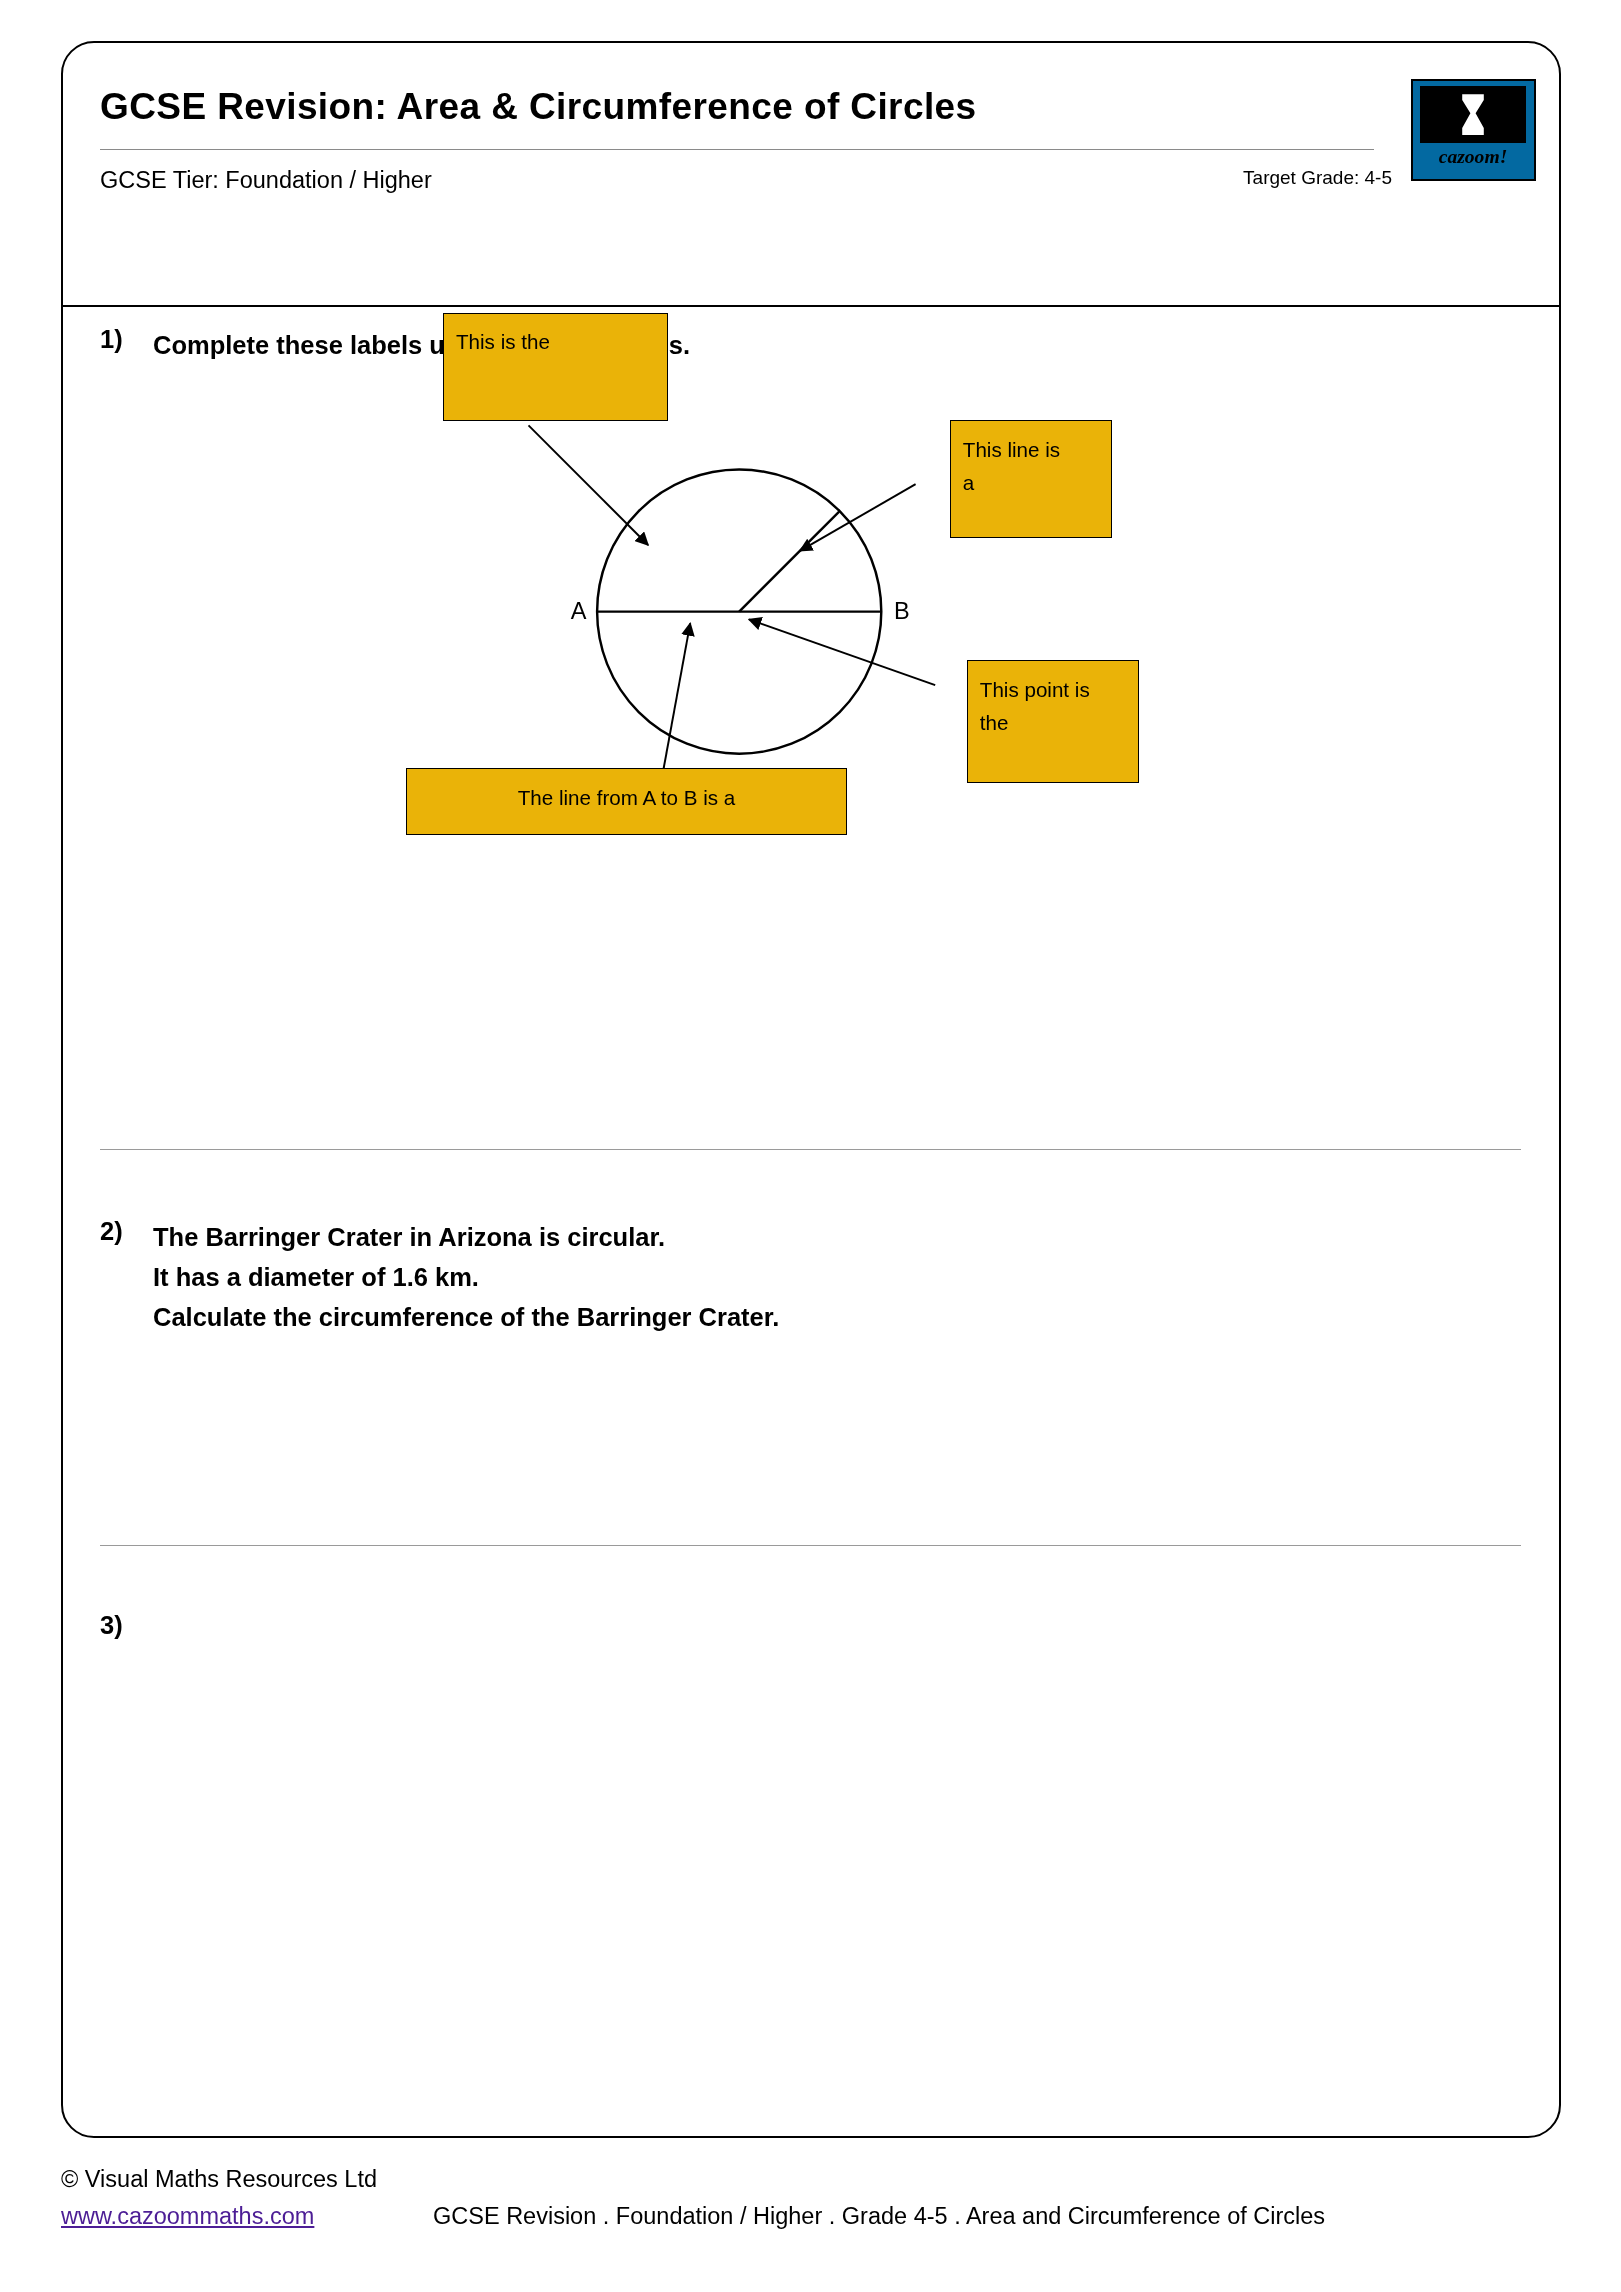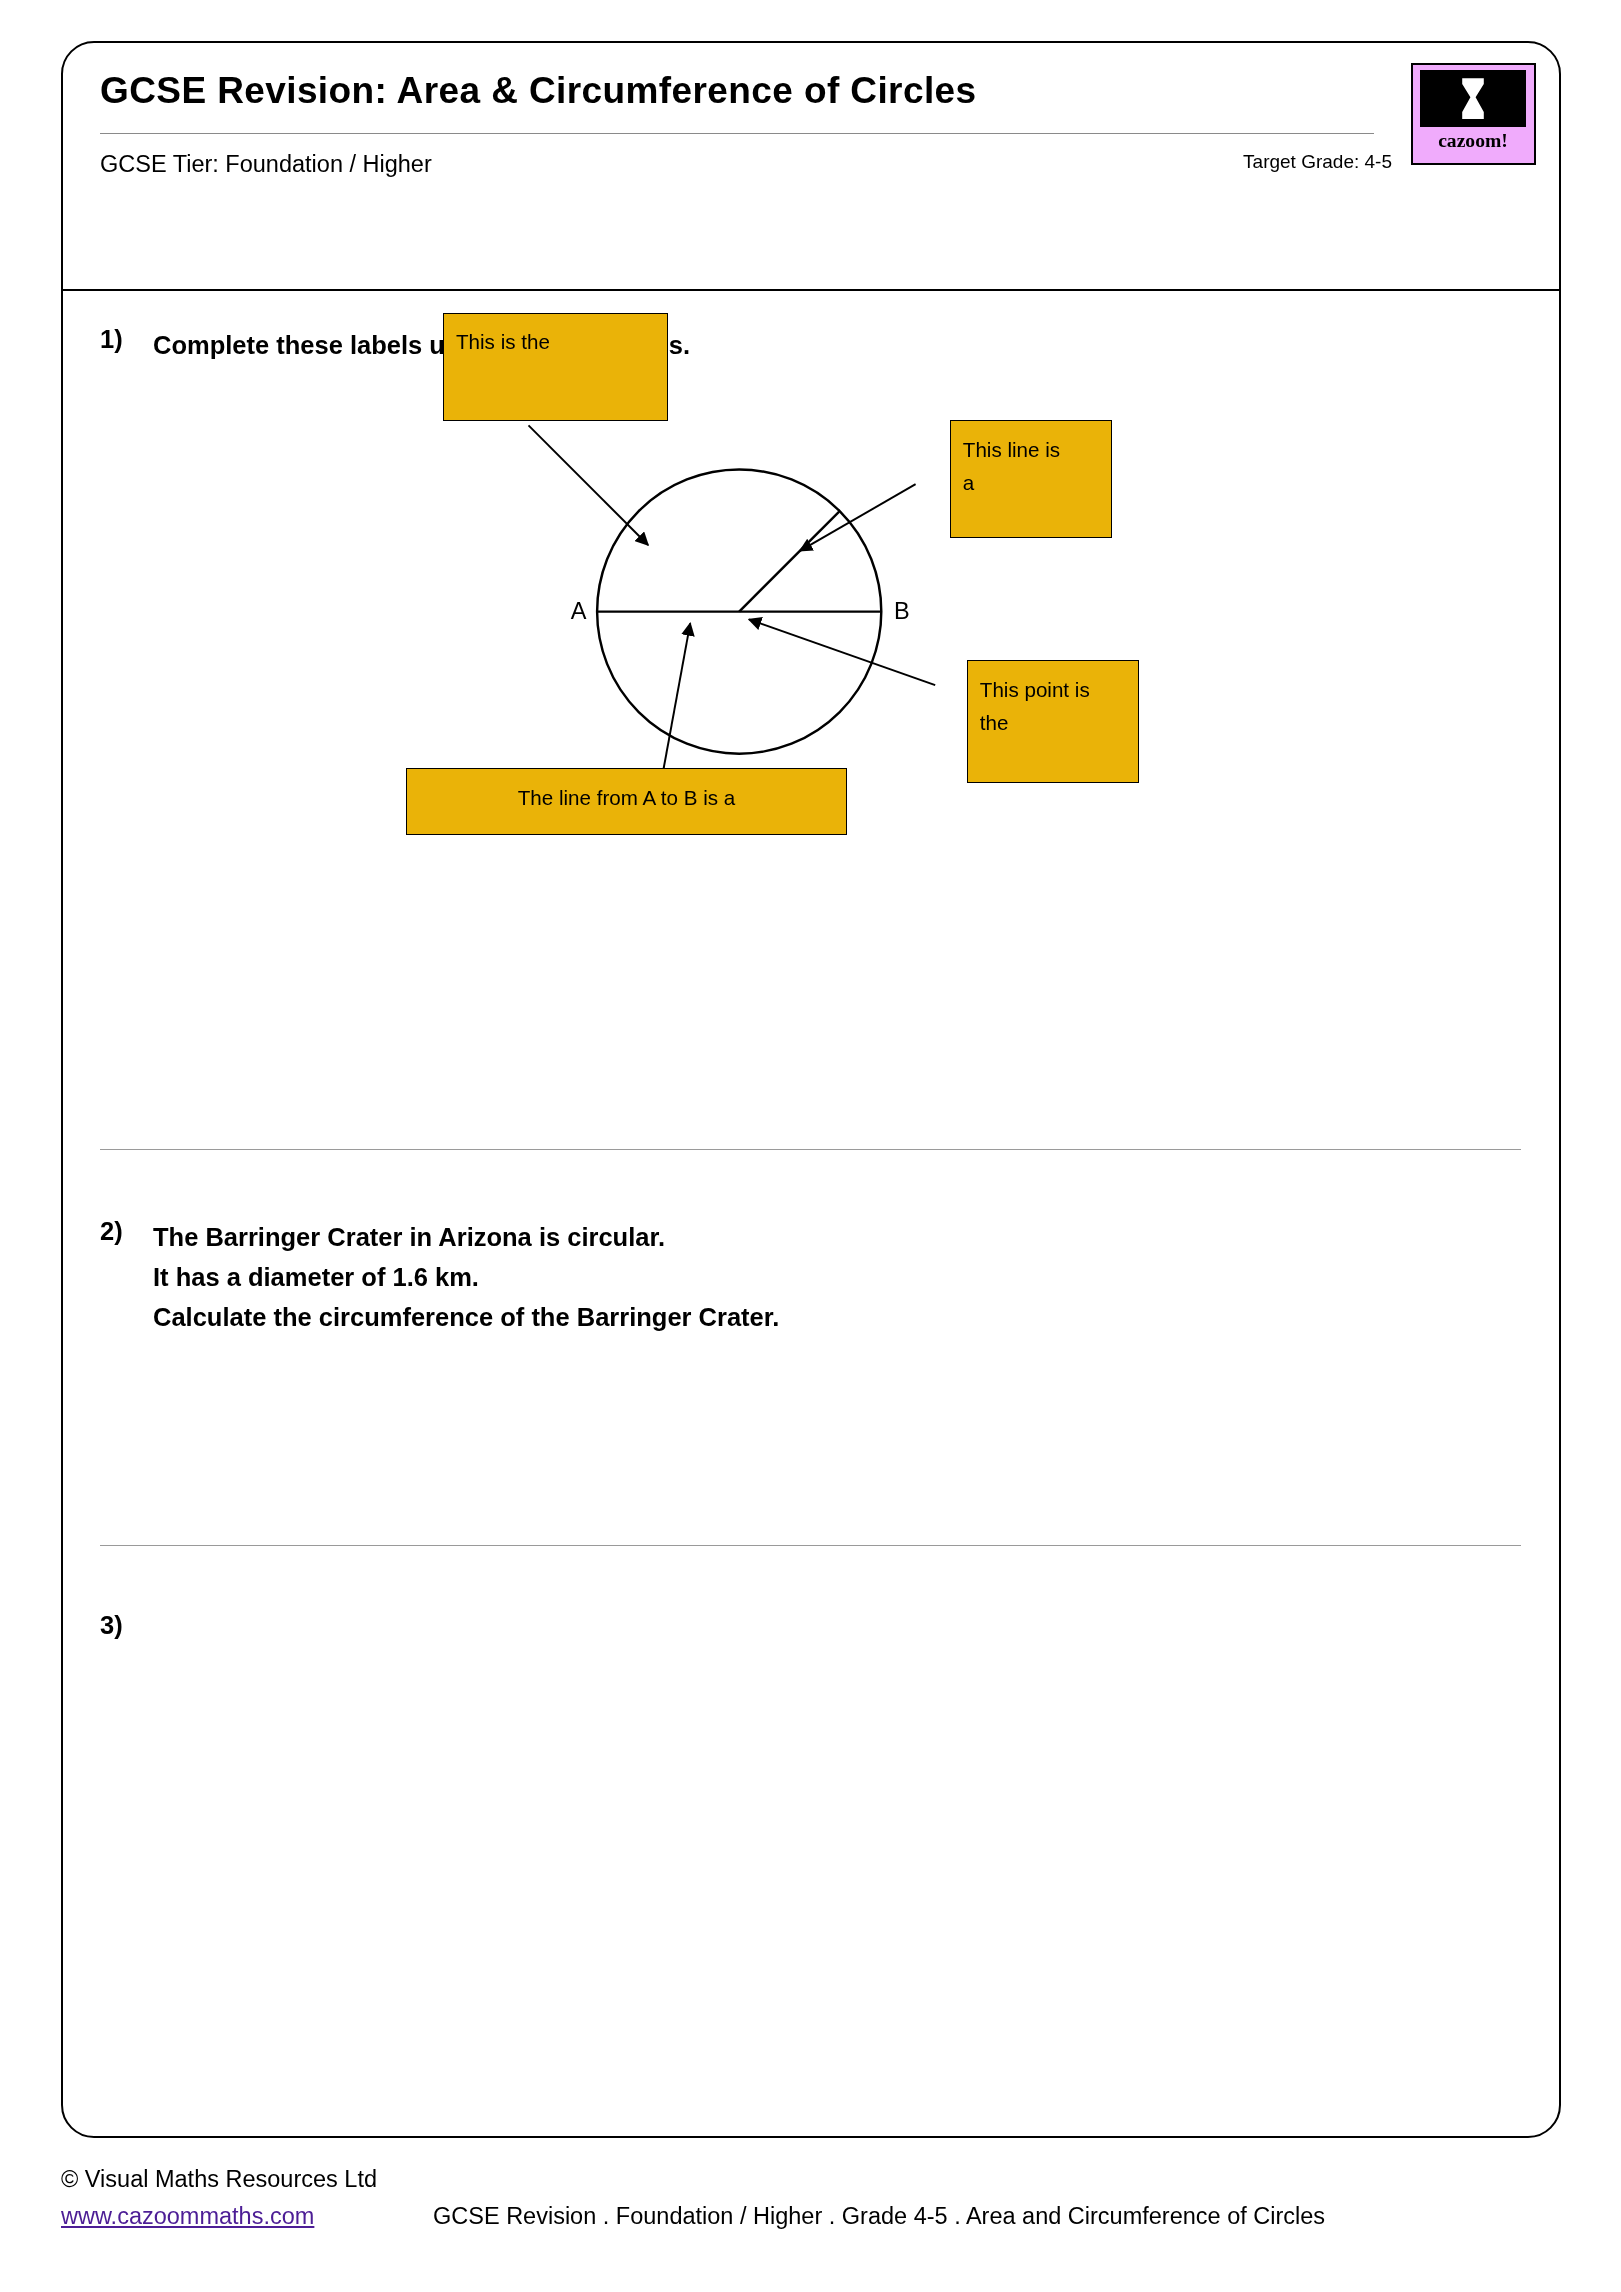--- a/index.html
+++ b/index.html
@@ -25,21 +25,21 @@
     height: 2097px;
     border: 2.9px solid #000;
     border-radius: 33px;
     box-sizing: border-box;
   }
 
   
   .header {
     position: absolute;
     left: 0;
-    top: 0;
+    top: 16px;
     width: 100%;
     height: 248px;
     box-sizing: border-box;
     border-bottom: 2.9px solid #000;
     padding-left: 48px;
   }
   .title {
     position: absolute;
     left: 37px;
     top: 27.4px;
@@ -69,22 +69,23 @@
     font-size: 19px;
     white-space: nowrap;
   }
   .logo-box {
     position: absolute;
     right: 23.5px;
     top: 19.6px;
     width: 125px;
     height: 102px;
     border: 2.9px solid #000;
-    background: #f0abfc;
-    box-sizing: border-box;
+    background: #0369a1;
+    box-sizing: border-box;
+    font-style: italic;
   }
   .logo-inner {
     position: absolute;
     left: 7.8px;
     top: 5.9px;
     right: 7.8px;
     height: 57px;
     background: #000;
   }
   .logo-glyph {

